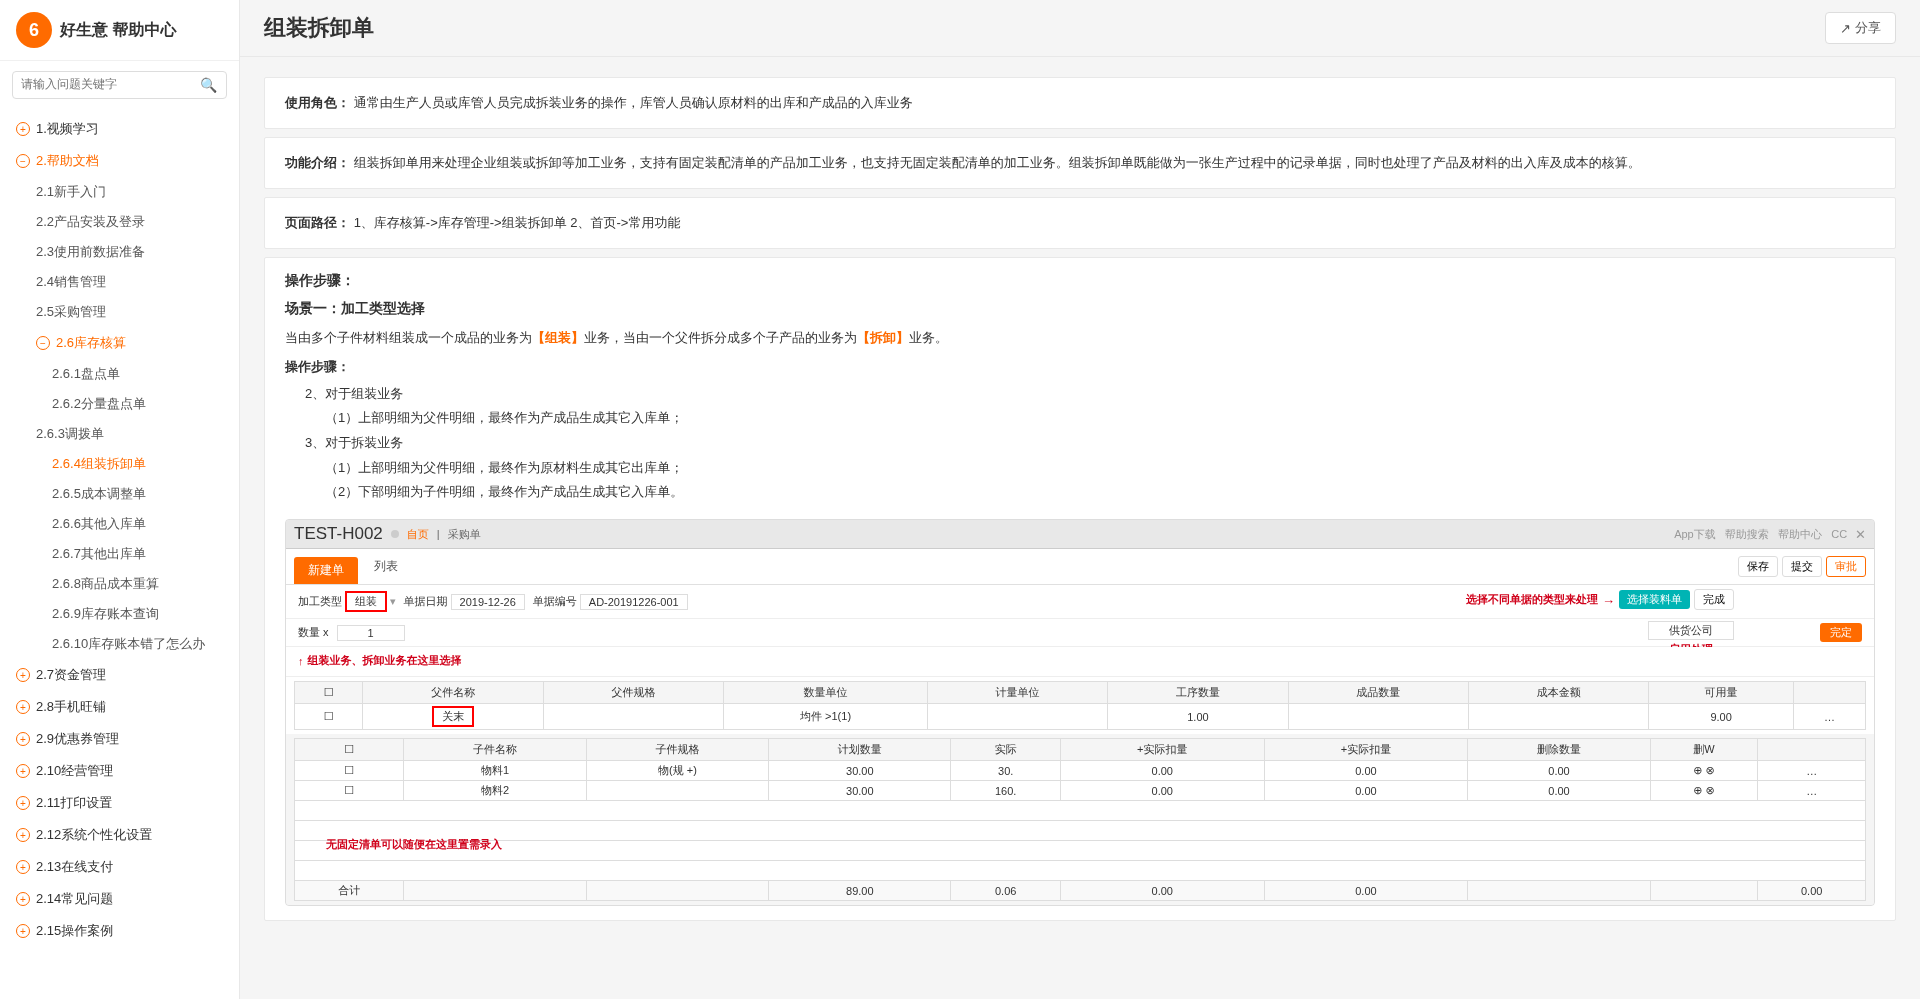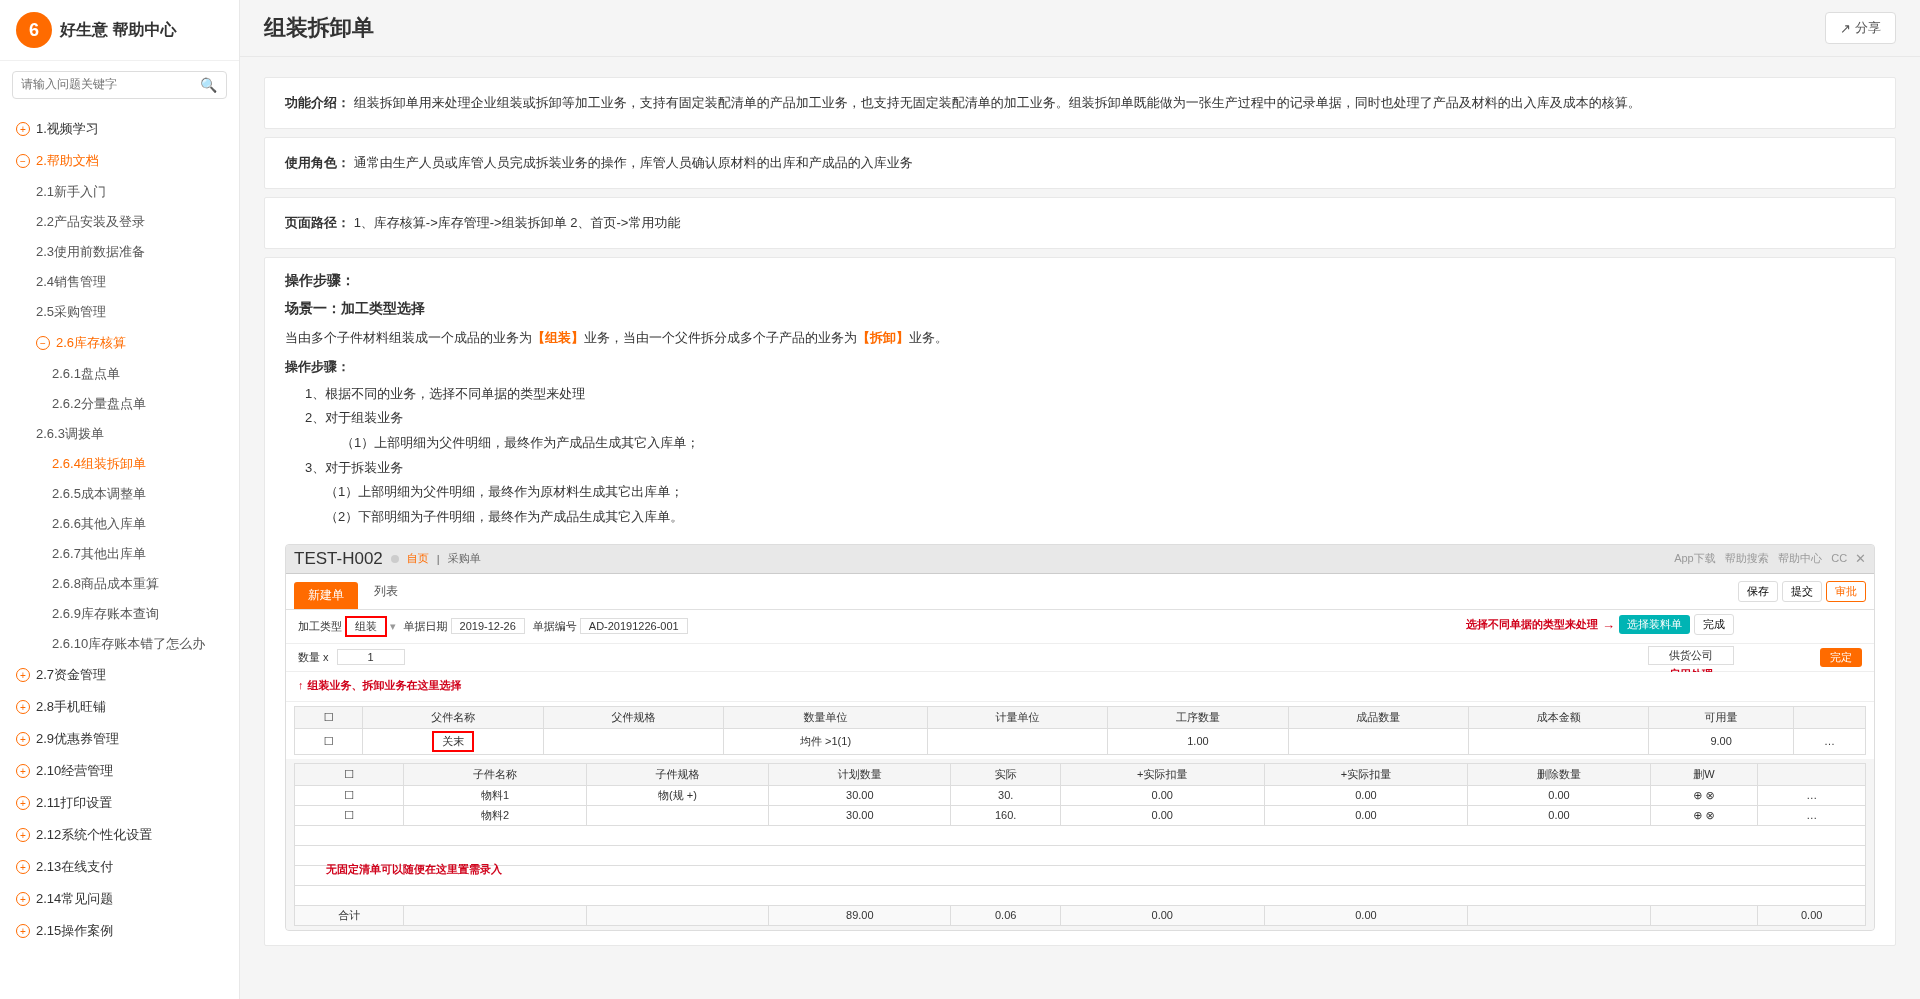--- a/index.html
+++ b/index.html
@@ -336,29 +336,29 @@
     <button class="share-btn">
       <span>↗</span>
       <span>分享</span>
     </button>
   </div>
 
   <div id="content-area">
 
     <div class="content-section">
       <p>
+        <span class="bold">使用角色：</span>
+        <span>通常由生产人员或库管人员完成拆装业务的操作，库管人员确认原材料的出库和产成品的入库业务</span>
+      </p>
+    </div>
+
+    <div class="content-section">
+      <p>
         <span class="bold">功能介绍：</span>
         <span>组装拆卸单用来处理企业组装或拆卸等加工业务，支持有固定装配清单的产品加工业务，也支持无固定装配清单的加工业务。组装拆卸单既能做为一张生产过程中的记录单据，同时也处理了产品及材料的出入库及成本的核算。</span>
-      </p>
-    </div>
-
-    <div class="content-section">
-      <p>
-        <span class="bold">使用角色：</span>
-        <span>通常由生产人员或库管人员完成拆装业务的操作，库管人员确认原材料的出库和产成品的入库业务</span>
       </p>
     </div>
 
     <div class="content-section">
       <p>
         <span class="bold">页面路径：</span>
         <span>1、库存核算-&gt;库存管理-&gt;组装拆卸单 2、首页-&gt;常用功能</span>
       </p>
     </div>
 
@@ -367,23 +367,22 @@
 
       <div class="scenario-title">场景一：加工类型选择</div>
 
       <div class="scenario-desc">
         当由多个子件材料组装成一个成品的业务为<span class="highlight">【组装】</span>业务，当由一个父件拆分成多个子产品的业务为<span class="highlight">【拆卸】</span>业务。
       </div>
 
       <div class="scenario-title" style="font-size:13px; margin-bottom:6px;">操作步骤：</div>
 
       <div class="sub-list">
-        <p>1、根据不同的业务，选择不同单据的类型来处理</p>
         <p>2、对于组装业务</p>
-        <p style="margin-left:36px;">（1）上部明细为父件明细，最终作为产成品生成其它入库单；</p>
+        <p style="margin-left:20px;">（1）上部明细为父件明细，最终作为产成品生成其它入库单；</p>
         <p>3、对于拆装业务</p>
         <p style="margin-left:20px;">（1）上部明细为父件明细，最终作为原材料生成其它出库单；</p>
         <p style="margin-left:20px;">（2）下部明细为子件明细，最终作为产成品生成其它入库单。</p>
       </div>
 
       <div class="screenshot-container" style="margin-top:14px;">
         <div style="background:#e8e8e8; padding:4px 8px; font-size:11px; color:#666; display:flex; align-items:center; gap:8px; border-bottom:1px solid #ccc;">
           <span style="font-size:17px; color:#333;">TEST-H002</span>
           <span style="width:8px;height:8px;background:#ccc;border-radius:50%;display:inline-block;"></span>
           <span style="color:#ff6b00; font-size:11px;">自页</span>

